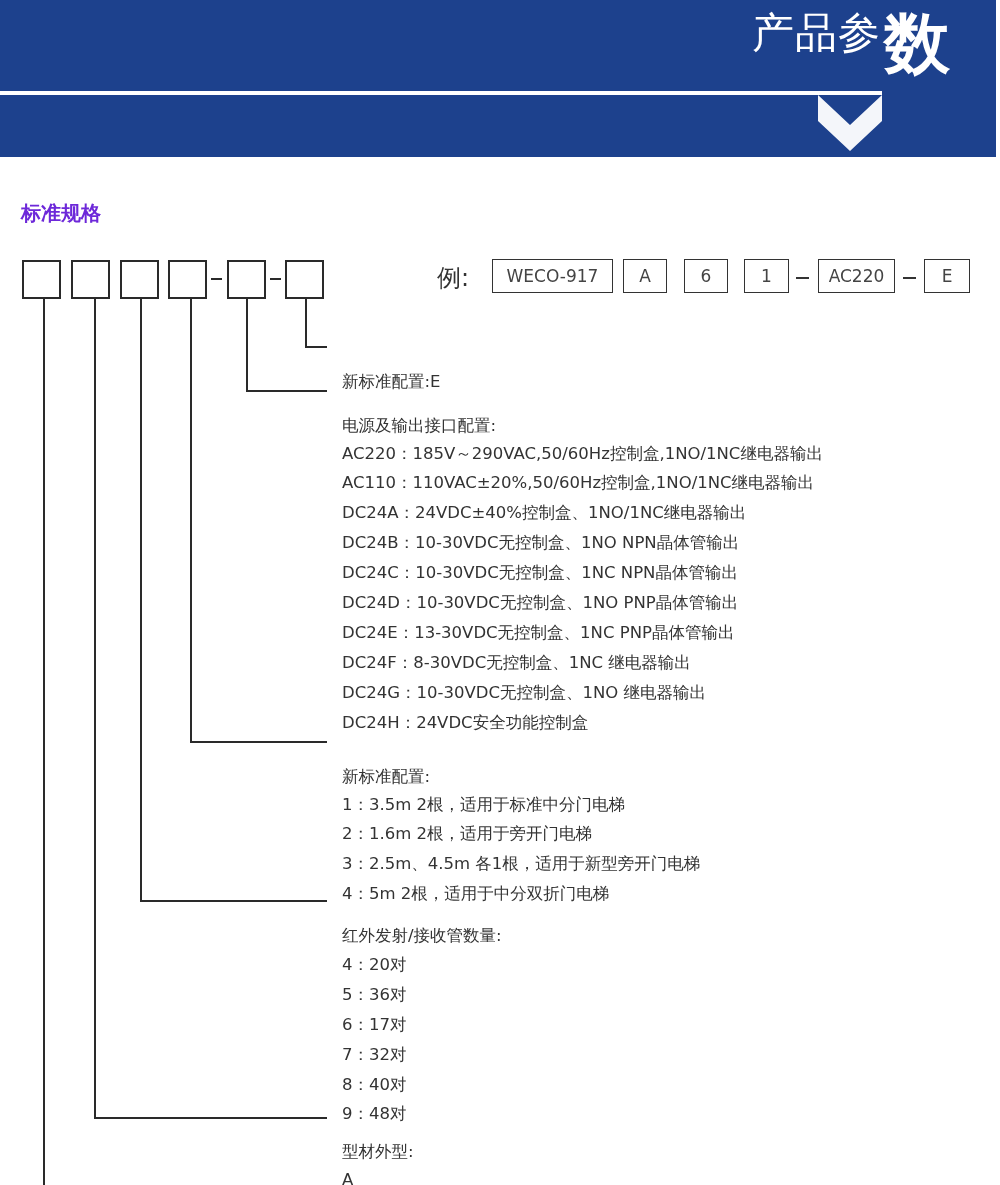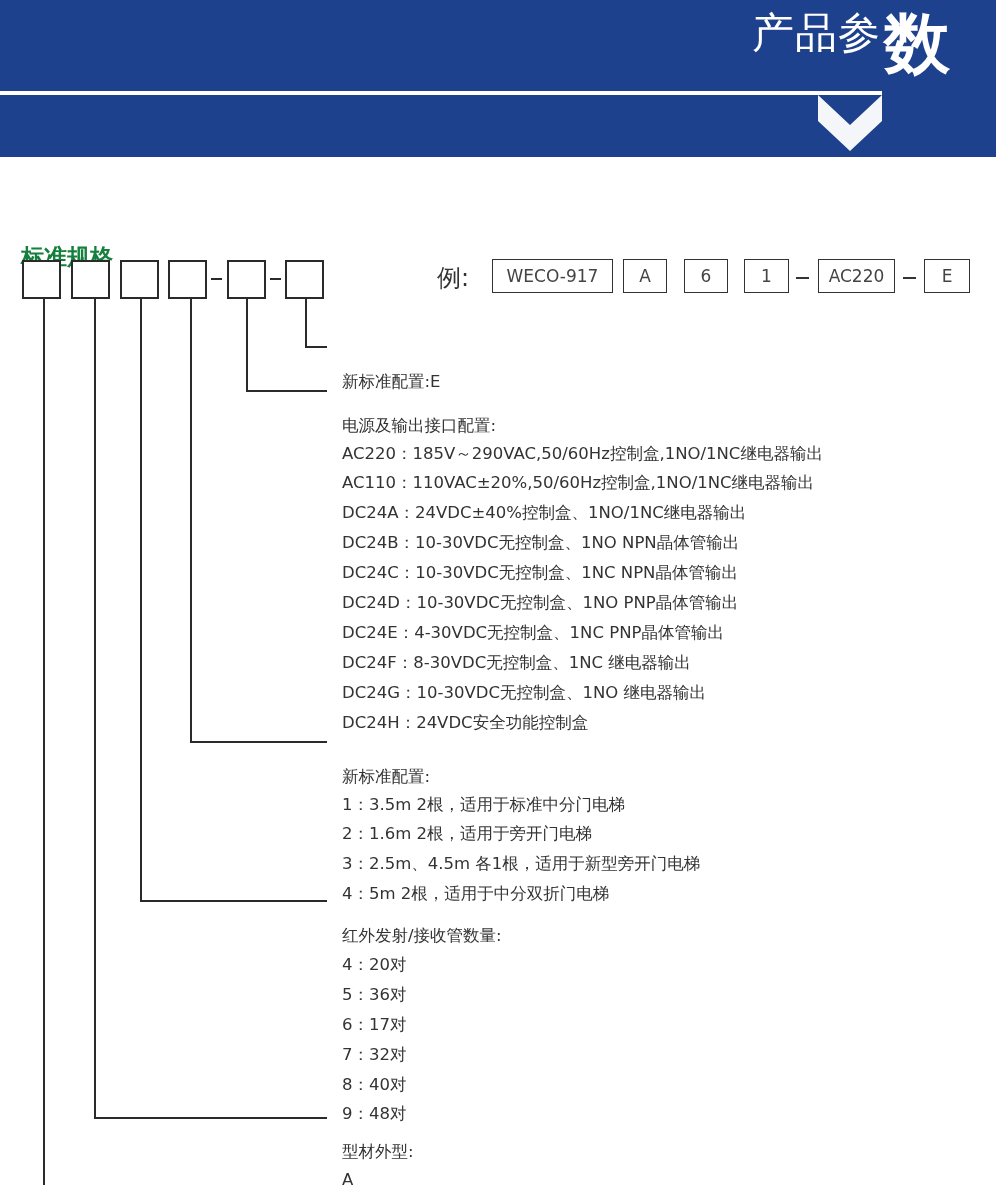--- a/index.html
+++ b/index.html
@@ -25,22 +25,22 @@
       font-weight: bold; line-height: 76px;
     }
     .title-en {
       position: absolute; left: 620px; top: 54px; font-size: 27px; color: #f5f20a;
       font-family: "DejaVu Serif", "Liberation Serif", serif; font-weight: bold;
       line-height: 34px; white-space: nowrap; letter-spacing: -0.5px;
     }
     .chevron { position: absolute; left: 818px; top: 95px; width: 64px; height: 56px; }
 
     .section-title {
-      position: absolute; left: 21px; top: 196px; font-size: 23px; font-weight: bold;
-      color: #15803d; line-height: 34px; margin-top: 44px;
+      position: absolute; left: 21px; top: 196px; font-size: 20px; font-weight: bold;
+      color: #6d28d9; line-height: 34px;
     }
 
     .code-box {
       position: absolute; top: 260px; width: 35px; height: 35px;
       border: 2px solid #2a2a2a; background: #fff;
     }
     .code-dash { position: absolute; top: 278px; width: 11px; height: 2px; background: #2a2a2a; }
 
     .ex-label {
       position: absolute; left: 437px; top: 260px; font-size: 24px; color: #333; line-height: 36px;
@@ -123,21 +123,21 @@
 </div>
 
 <div>
   <div class="line-text" style="top:384px">电源及输出接口配置:</div>
   <div class="line-text" style="top:412px">AC220：185V～290VAC,50/60Hz控制盒,1NO/1NC继电器输出</div>
   <div class="line-text" style="top:441px">AC110：110VAC±20%,50/60Hz控制盒,1NO/1NC继电器输出</div>
   <div class="line-text" style="top:471px">DC24A：24VDC±40%控制盒、1NO/1NC继电器输出</div>
   <div class="line-text" style="top:501px">DC24B：10-30VDC无控制盒、1NO NPN晶体管输出</div>
   <div class="line-text" style="top:531px">DC24C：10-30VDC无控制盒、1NC NPN晶体管输出</div>
   <div class="line-text" style="top:561px">DC24D：10-30VDC无控制盒、1NO PNP晶体管输出</div>
-  <div class="line-text" style="top:591px">DC24E：4-30VDC无控制盒、1NC PNP晶体管输出</div>
+  <div class="line-text" style="top:591px">DC24E：13-30VDC无控制盒、1NC PNP晶体管输出</div>
   <div class="line-text" style="top:621px">DC24F：8-30VDC无控制盒、1NC 继电器输出</div>
   <div class="line-text" style="top:651px">DC24G：10-30VDC无控制盒、1NO 继电器输出</div>
   <div class="line-text" style="top:681px">DC24H：24VDC安全功能控制盒</div>
 </div>
 
 <div>
   <div class="line-text" style="top:735px">新标准配置:</div>
   <div class="line-text" style="top:763px">1：3.5m 2根，适用于标准中分门电梯</div>
   <div class="line-text" style="top:792px">2：1.6m 2根，适用于旁开门电梯</div>
   <div class="line-text" style="top:822px">3：2.5m、4.5m 各1根，适用于新型旁开门电梯</div>

